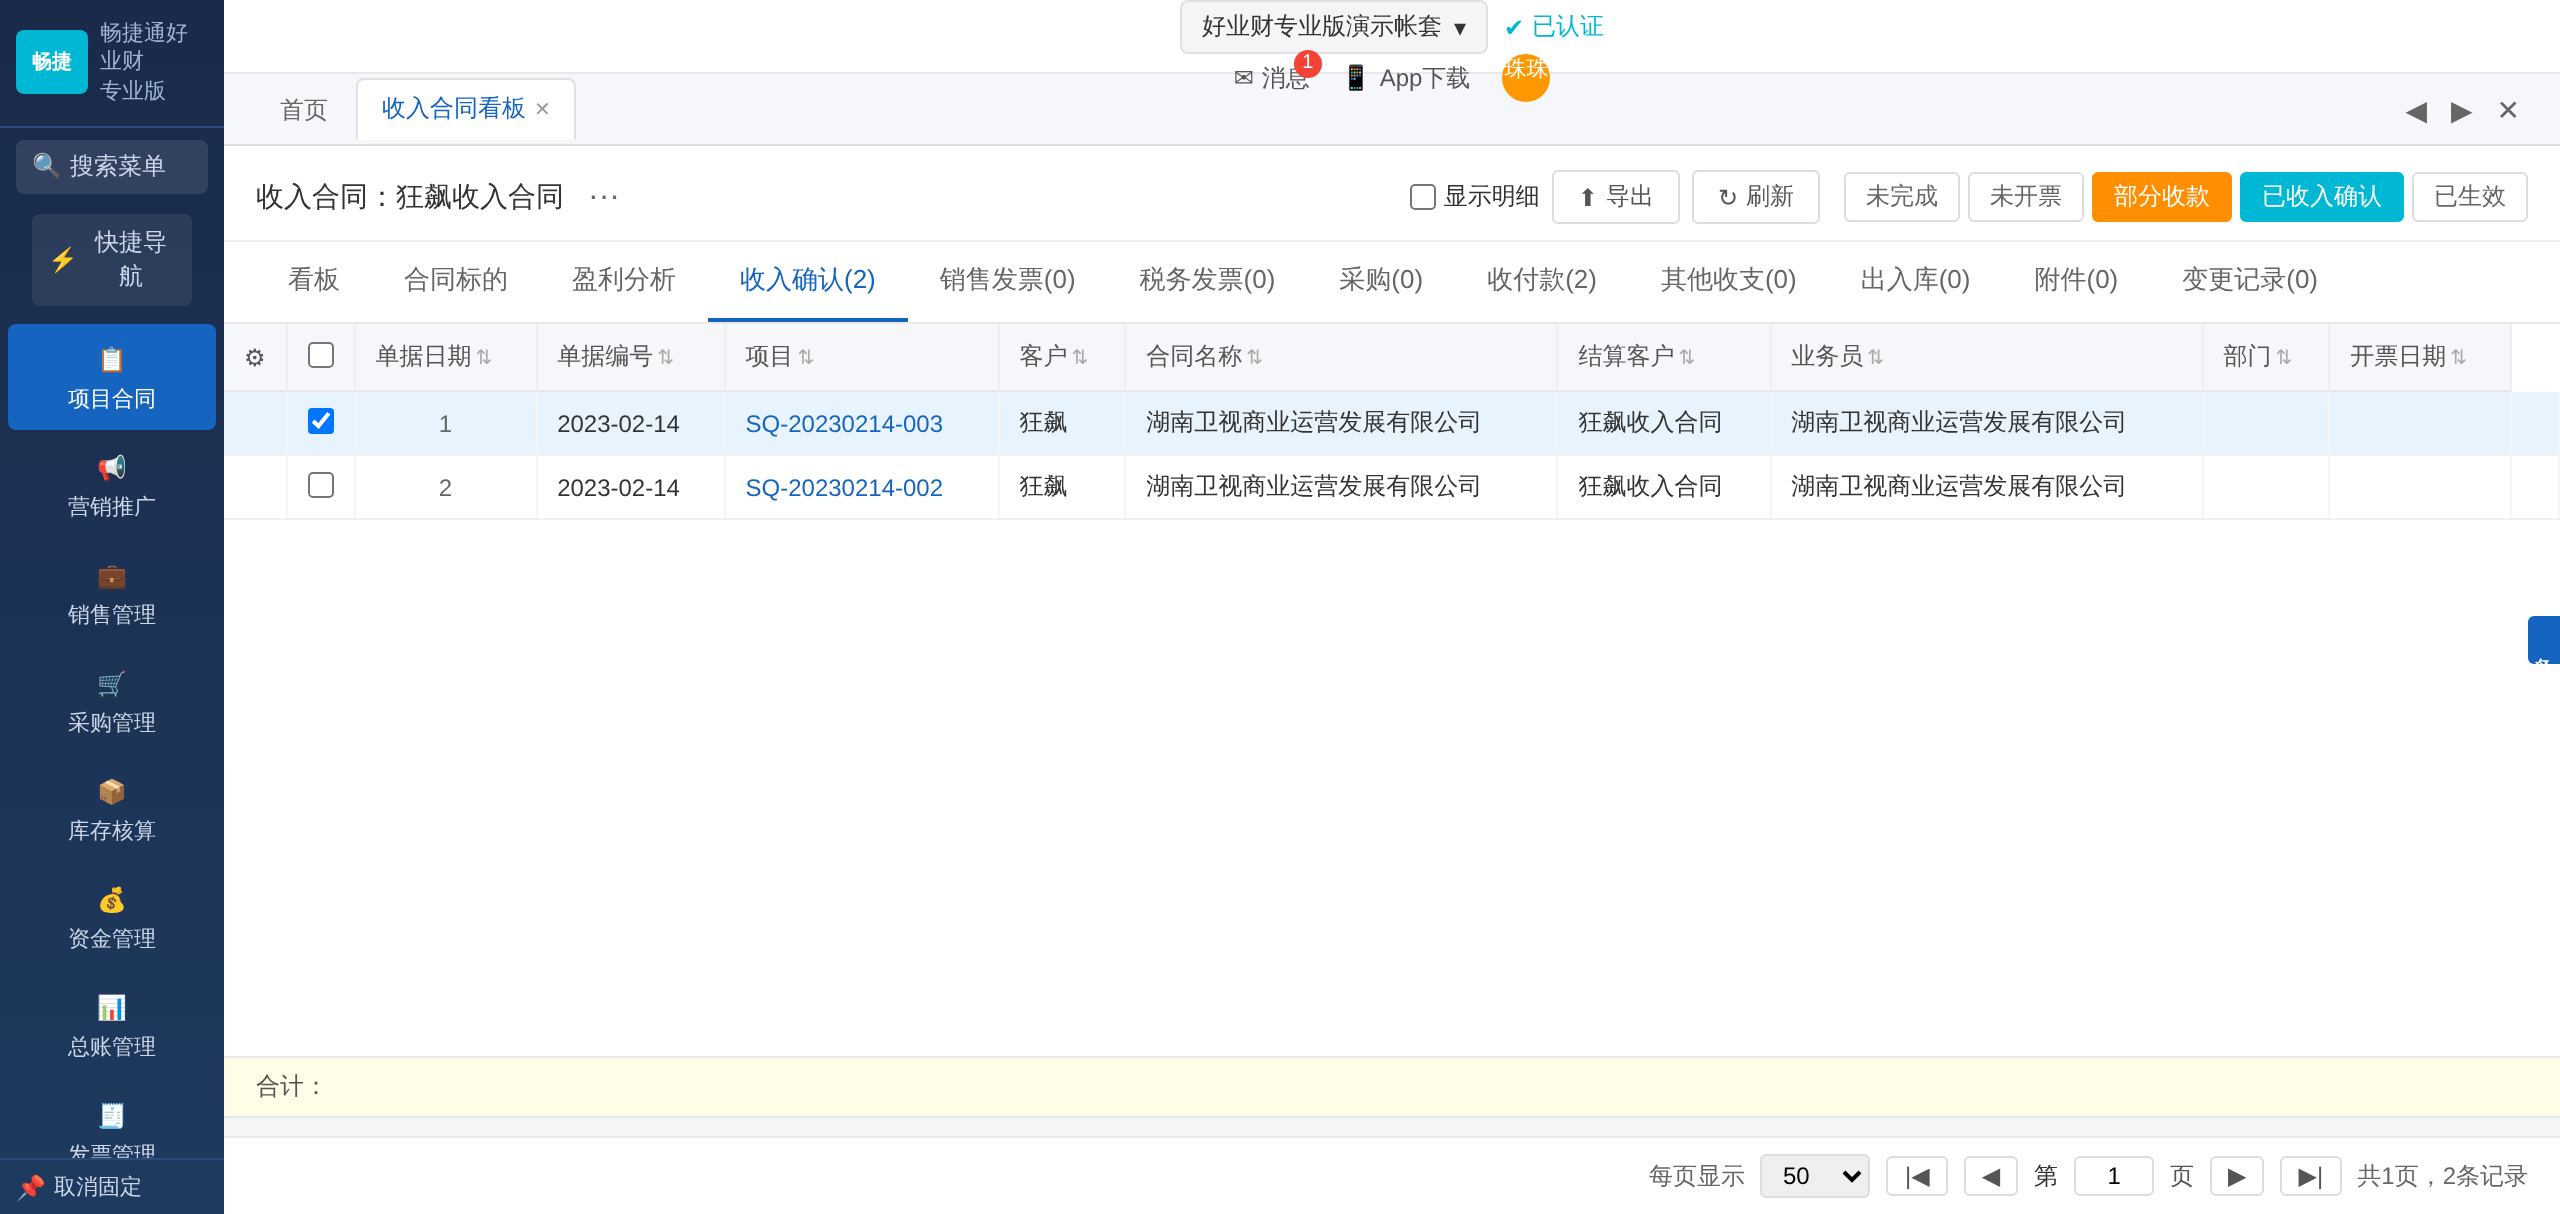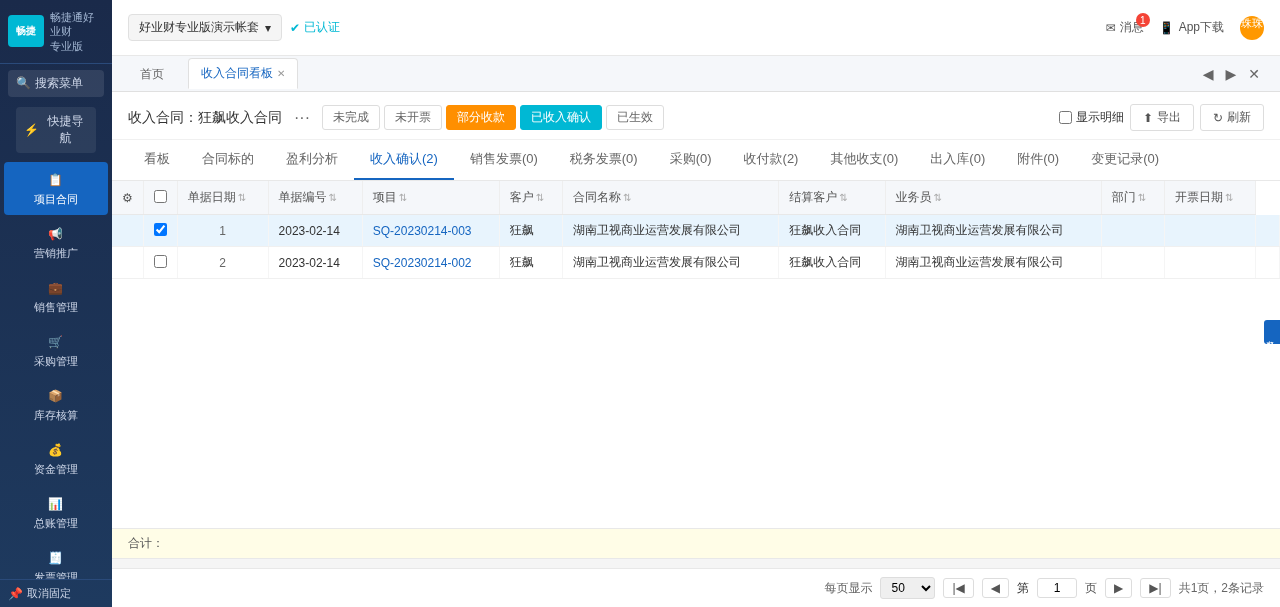--- a/index.html
+++ b/index.html
@@ -18,21 +18,21 @@
     .sidebar-item-label { font-size: 11px; color: #cdd6e8; text-align: center; }
     .sidebar-item.active .sidebar-item-label { color: white; }
     .sidebar-scroll { overflow-y: auto; flex: 1; }
     .sidebar-scroll::-webkit-scrollbar { width: 4px; }
     .sidebar-scroll::-webkit-scrollbar-thumb { background: rgba(255,255,255,0.2); border-radius: 2px; }
 
     
     .main { flex: 1; display: flex; flex-direction: column; overflow: hidden; }
 
     
-    .topbar { background: white; border-bottom: 1px solid #e8e8e8; padding: 0 16px; height: 56px; display: flex; align-items: center; justify-content: space-between; flex-shrink: 0; }
+    .topbar { background: white; border-bottom: 1px solid #e8e8e8; padding: 0 16px; height: 37px; display: flex; align-items: center; justify-content: space-between; flex-shrink: 0; flex-direction: column; }
     .topbar-left { display: flex; align-items: center; gap: 8px; }
     .company-select { display: flex; align-items: center; gap: 6px; background: #f5f5f5; border: 1px solid #e0e0e0; border-radius: 4px; padding: 4px 10px; cursor: pointer; font-size: 12px; }
     .certified-badge { display: flex; align-items: center; gap: 4px; color: #00b8d4; font-size: 12px; }
     .topbar-right { display: flex; align-items: center; gap: 16px; }
     .topbar-action { display: flex; align-items: center; gap: 4px; cursor: pointer; font-size: 12px; color: #555; position: relative; }
     .badge { background: #f44336; color: white; border-radius: 8px; font-size: 10px; padding: 0 4px; min-width: 14px; height: 14px; display: flex; align-items: center; justify-content: center; position: absolute; top: -6px; right: -6px; }
     .avatar { width: 24px; height: 24px; border-radius: 50%; background: #ff9800; display: flex; align-items: flex-start; justify-content: center; color: white; font-size: 11px; }
 
     
     .tabbar { background: #f5f7fa; border-bottom: 1px solid #e0e0e0; padding: 0 16px; height: 36px; display: flex; align-items: center; gap: 2px; flex-shrink: 0; }
@@ -176,21 +176,21 @@
       </div>
       <div class="topbar-action">
         <div class="avatar">
           <span>珠珠</span>
         </div>
       </div>
     </div>
   </div>
 
   <div class="tabbar" id="tabbar">
-      <div style="display: flex; align-items: flex-end; gap: 12px;">
+      <div style="display: flex; align-items: flex-end; gap: 2px;">
         <div class="tabbar-item">
           <span>首页</span>
         </div>
         <div class="tabbar-item active">
           <span>收入合同看板</span>
           <span class="tabbar-close"> ✕</span>
         </div>
       </div>
     <div style="margin-left:auto; display:flex; align-items:center; gap:4px;">
       <button class="tabbar-nav-btn">◀</button>
@@ -198,41 +198,41 @@
       <button class="tabbar-nav-btn">✕</button>
     </div>
   </div>
 
   <div class="content">
 
     <div class="page-header">
       <div class="page-title-row">
         <span class="page-title">收入合同：狂飙收入合同</span>
         <button class="dots-btn">···</button>
-        <div style="display:flex; gap:4px;" id="status-buttons">
-            <button class="status-btn">未完成</button>
-            <button class="status-btn">未开票</button>
-            <button class="status-btn active">部分收款</button>
-            <button class="status-btn blue">已收入确认</button>
-            <button class="status-btn">已生效</button>
-          </div>
         <div style="display:flex; gap:6px; align-items:center; margin-left:auto;">
           <label style="display:flex;align-items:center;gap:4px;font-size:12px;cursor:pointer;">
             <input type="checkbox" style="">
             <span>显示明细</span>
           </label>
           <button class="toolbar-btn">
             <span>⬆</span>
             <span>导出</span>
           </button>
           <button class="toolbar-btn">
             <span>↻</span>
             <span>刷新</span>
           </button>
         </div>
+        <div style="display:flex; gap:4px;" id="status-buttons">
+            <button class="status-btn">未完成</button>
+            <button class="status-btn">未开票</button>
+            <button class="status-btn active">部分收款</button>
+            <button class="status-btn blue">已收入确认</button>
+            <button class="status-btn">已生效</button>
+          </div>
       </div>
     </div>
 
     <div class="inner-tabs" id="inner-tabs">
         <div class="inner-tab">看板</div>
         <div class="inner-tab">合同标的</div>
         <div class="inner-tab">盈利分析</div>
         <div class="inner-tab active">收入确认(2)</div>
         <div class="inner-tab">销售发票(0)</div>
         <div class="inner-tab">税务发票(0)</div>

